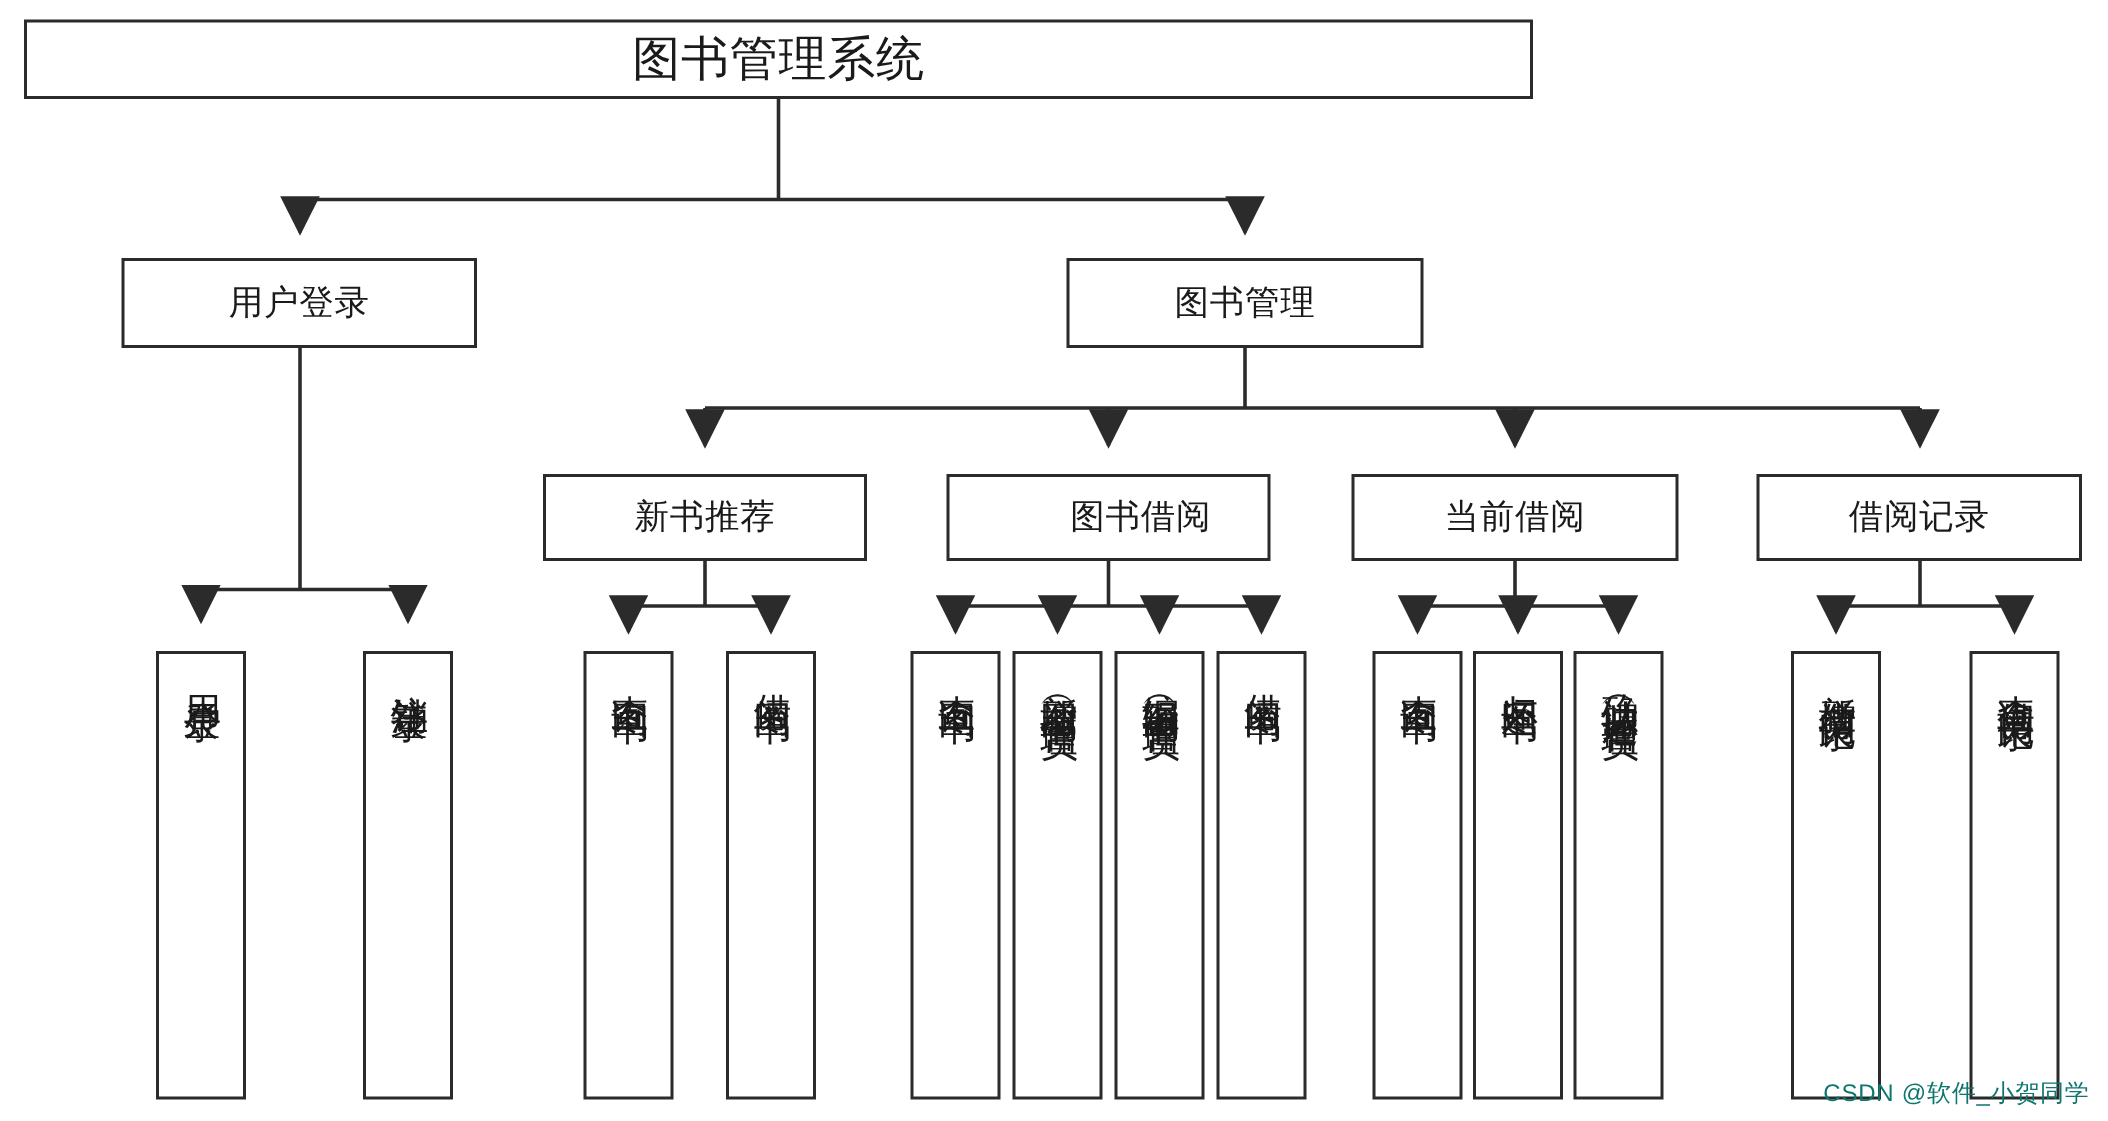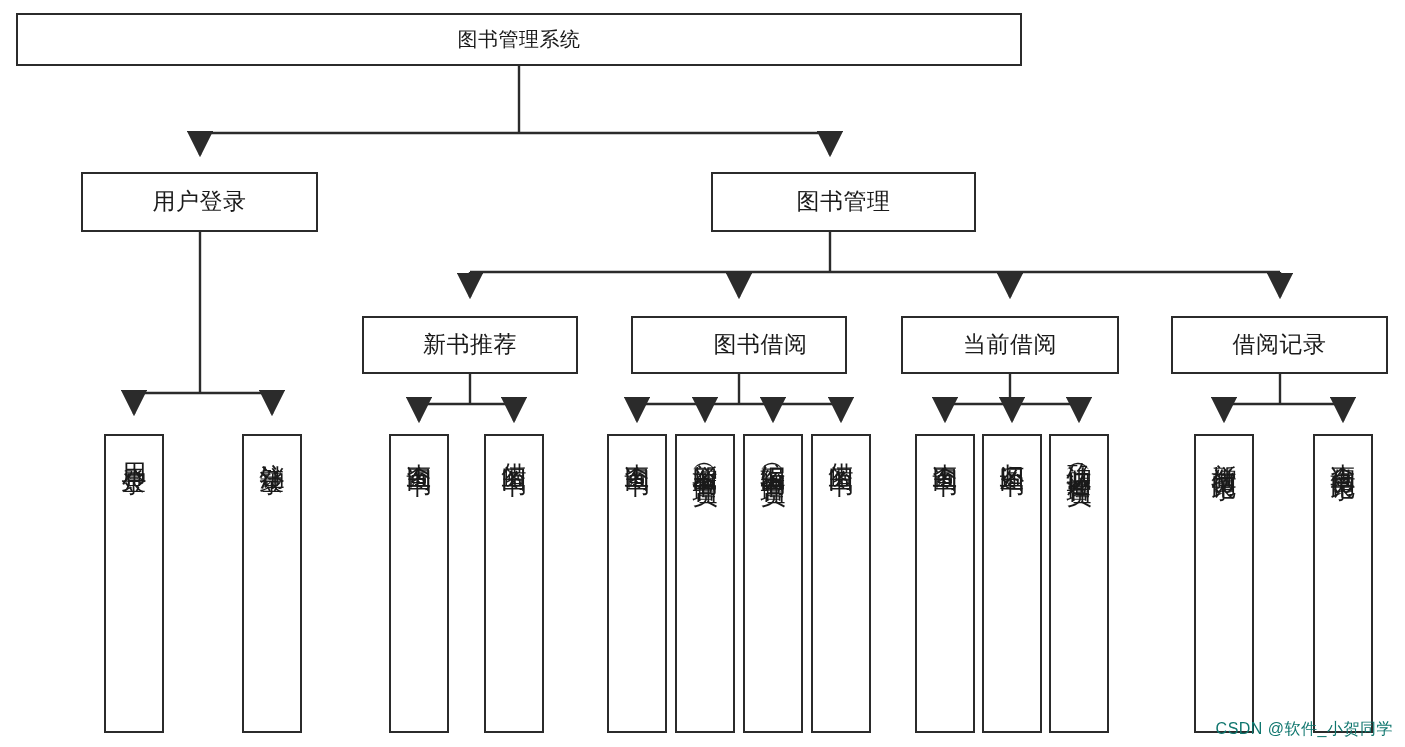--- a/index.html
+++ b/index.html
@@ -47,21 +47,21 @@
     line-height: 1.18;
     color: #1a1a1a;
     letter-spacing: 0.5px;
     white-space: nowrap;
   }
   
   .node.horiz .label {
     font-size: 23px;
   }
   .node.root .label {
-    font-size: 20px;
+    font-size: 32px;
   }
   
   .node.vert {
     align-items: flex-start;
     justify-content: center;
     padding-top: 7px;
   }
   .node.vert .label {
     writing-mode: vertical-rl;
     text-orientation: upright;
@@ -144,21 +144,21 @@
   </svg>
 
   <div class="node horiz root" style="left:16px; top:13px; width:1006px; height:53px;">
     <span class="label">图书管理系统</span>
   </div>
 
   <div class="node horiz" style="left:81px; top:172px; width:237px; height:60px;">
     <span class="label">用户登录</span>
   </div>
 
-  <div class="node horiz" style="left:711px; top:172px; width:265px; height:60px;">
+  <div class="node horiz" style="left:711px; top:172px; width:238px; height:60px;">
     <span class="label">图书管理</span>
   </div>
 
   <div class="node horiz" style="left:362px; top:316px; width:216px; height:58px;">
     <span class="label">新书推荐</span>
   </div>
 
   <div class="node horiz" style="left:631px; top:316px; width:216px; height:58px;padding-left:43px;">
     <span class="label">图书借阅</span>
   </div>

